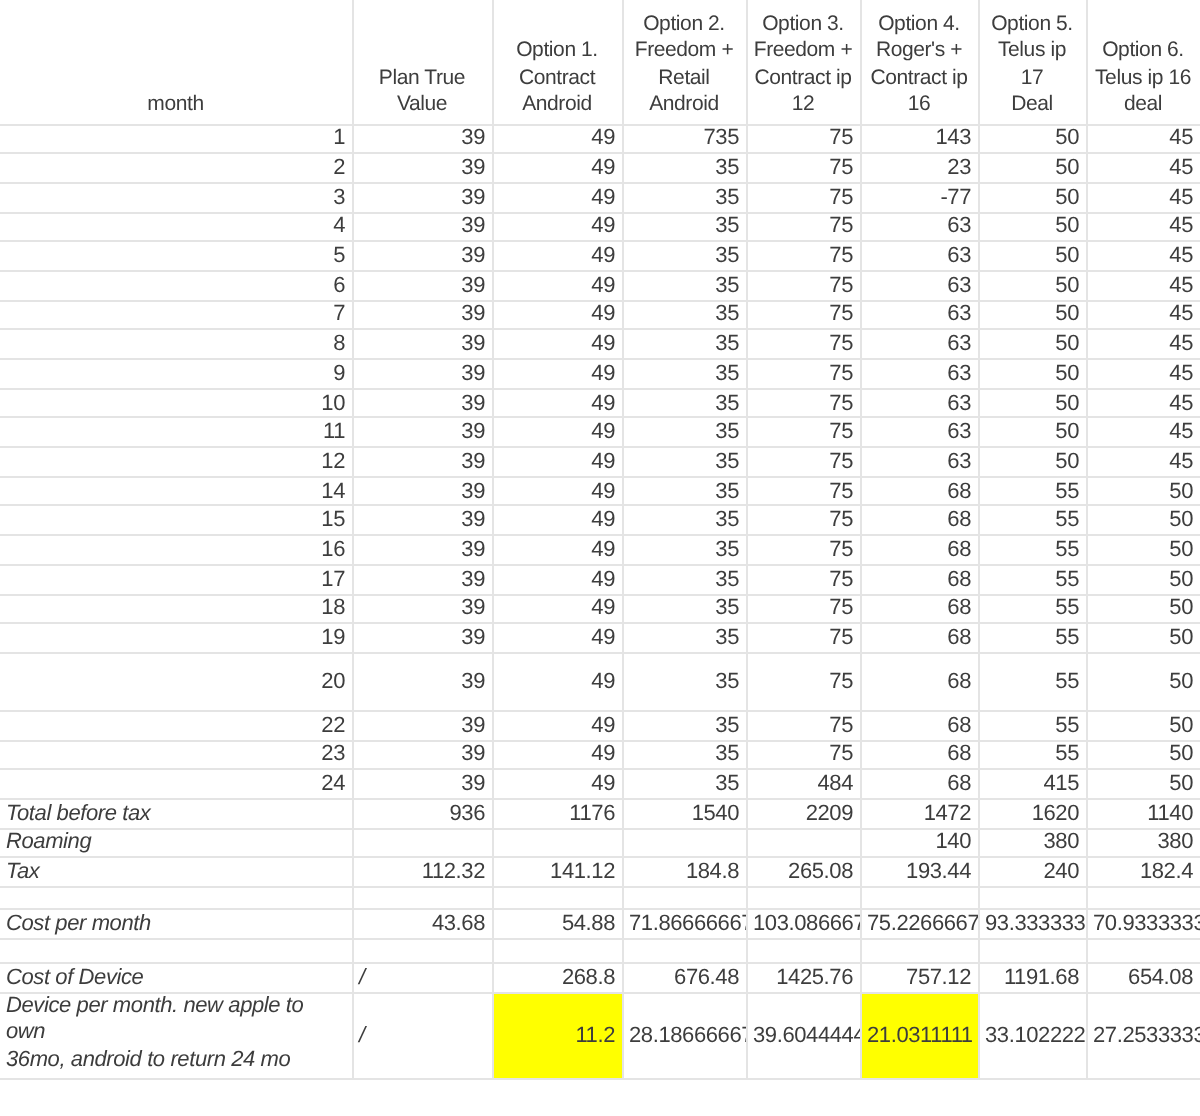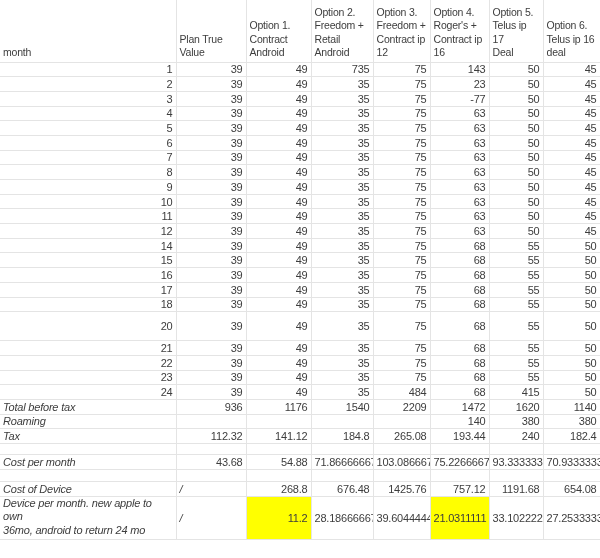--- a/index.html
+++ b/index.html
@@ -34,21 +34,21 @@
     white-space: nowrap;
     vertical-align: middle;
     box-sizing: border-box;
   }
   td.hdr {
     font-size: 10.5px;
     line-height: 13.5px;
     vertical-align: bottom;
     white-space: pre-line;
     padding: 2px 3px;
-    text-align: left;
+    text-align: center;
   }
   td.num { text-align: right; }
   td.lbl { text-align: left; font-style: italic; }
   td.wrap {
     white-space: pre-line;
     line-height: 13.5px;
     vertical-align: bottom;
     padding-bottom: 2px;
   }
 </style>
@@ -259,32 +259,32 @@
         <tr style="height: 14.7px;">
           <td class="num">18</td>
           <td class="num">39</td>
           <td class="num">49</td>
           <td class="num">35</td>
           <td class="num">75</td>
           <td class="num">68</td>
           <td class="num">55</td>
           <td class="num">50</td>
         </tr>
+        <tr style="height: 14.7px;">
+          <td class="num">19</td>
+          <td class="num">39</td>
+          <td class="num">49</td>
+          <td class="num">35</td>
+          <td class="num">75</td>
+          <td class="num">68</td>
+          <td class="num">55</td>
+          <td class="num">50</td>
+        </tr>
         <tr style="height: 29px;">
           <td class="num">20</td>
-          <td class="num">39</td>
-          <td class="num">49</td>
-          <td class="num">35</td>
-          <td class="num">75</td>
-          <td class="num">68</td>
-          <td class="num">55</td>
-          <td class="num">50</td>
-        </tr>
-        <tr style="height: 14.7px;">
-          <td class="num">21</td>
           <td class="num">39</td>
           <td class="num">49</td>
           <td class="num">35</td>
           <td class="num">75</td>
           <td class="num">68</td>
           <td class="num">55</td>
           <td class="num">50</td>
         </tr>
         <tr style="height: 14.7px;">
           <td class="num">22</td>

